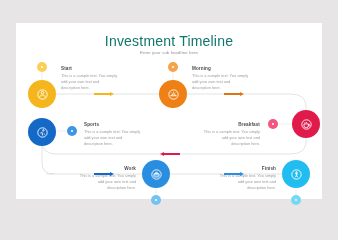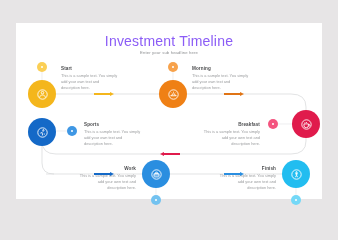--- a/index.html
+++ b/index.html
@@ -13,21 +13,21 @@
     position:absolute;
     left:16px;top:23px;
     width:306px;height:176px;
     background:#ffffff;
   }
   .title{
     position:absolute;left:0;top:10px;width:306px;
     text-align:center;
     font-size:14px;
     font-weight:400;
-    color:#8b5cf6;
+    color:#0f766e;
     letter-spacing:.2px;
   }
   .subtitle{
     position:absolute;left:0;top:27px;width:306px;
     text-align:center;
     font-size:4.2px;
     color:#8d8f91;
     letter-spacing:.15px;
   }
 

